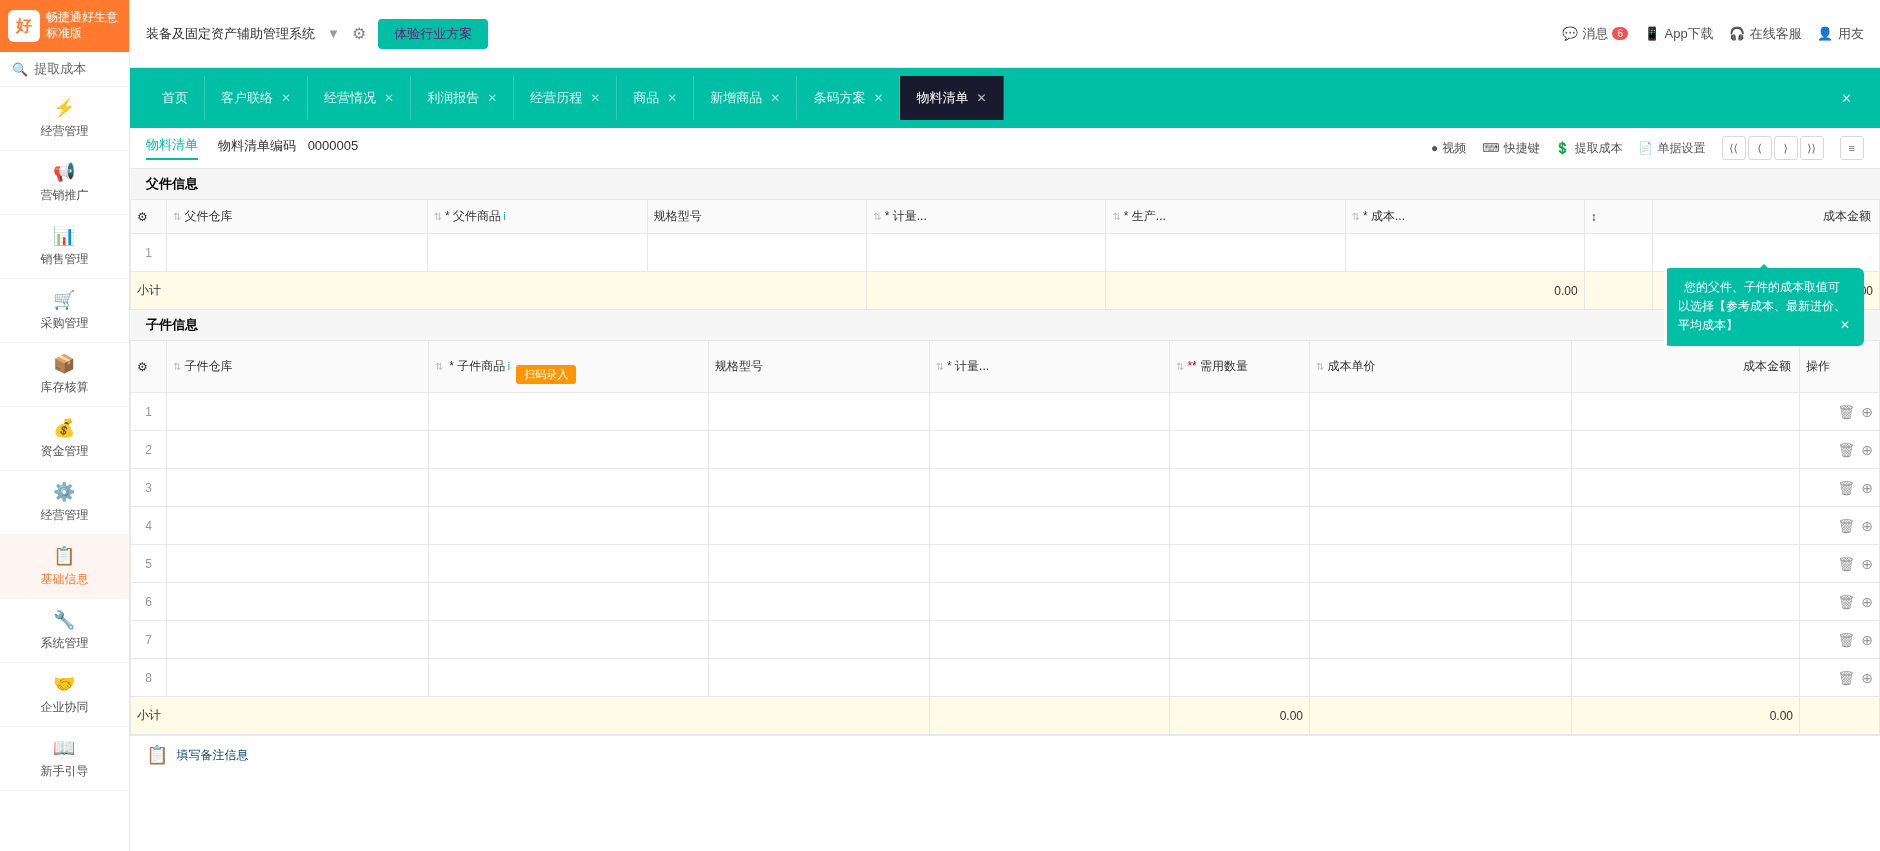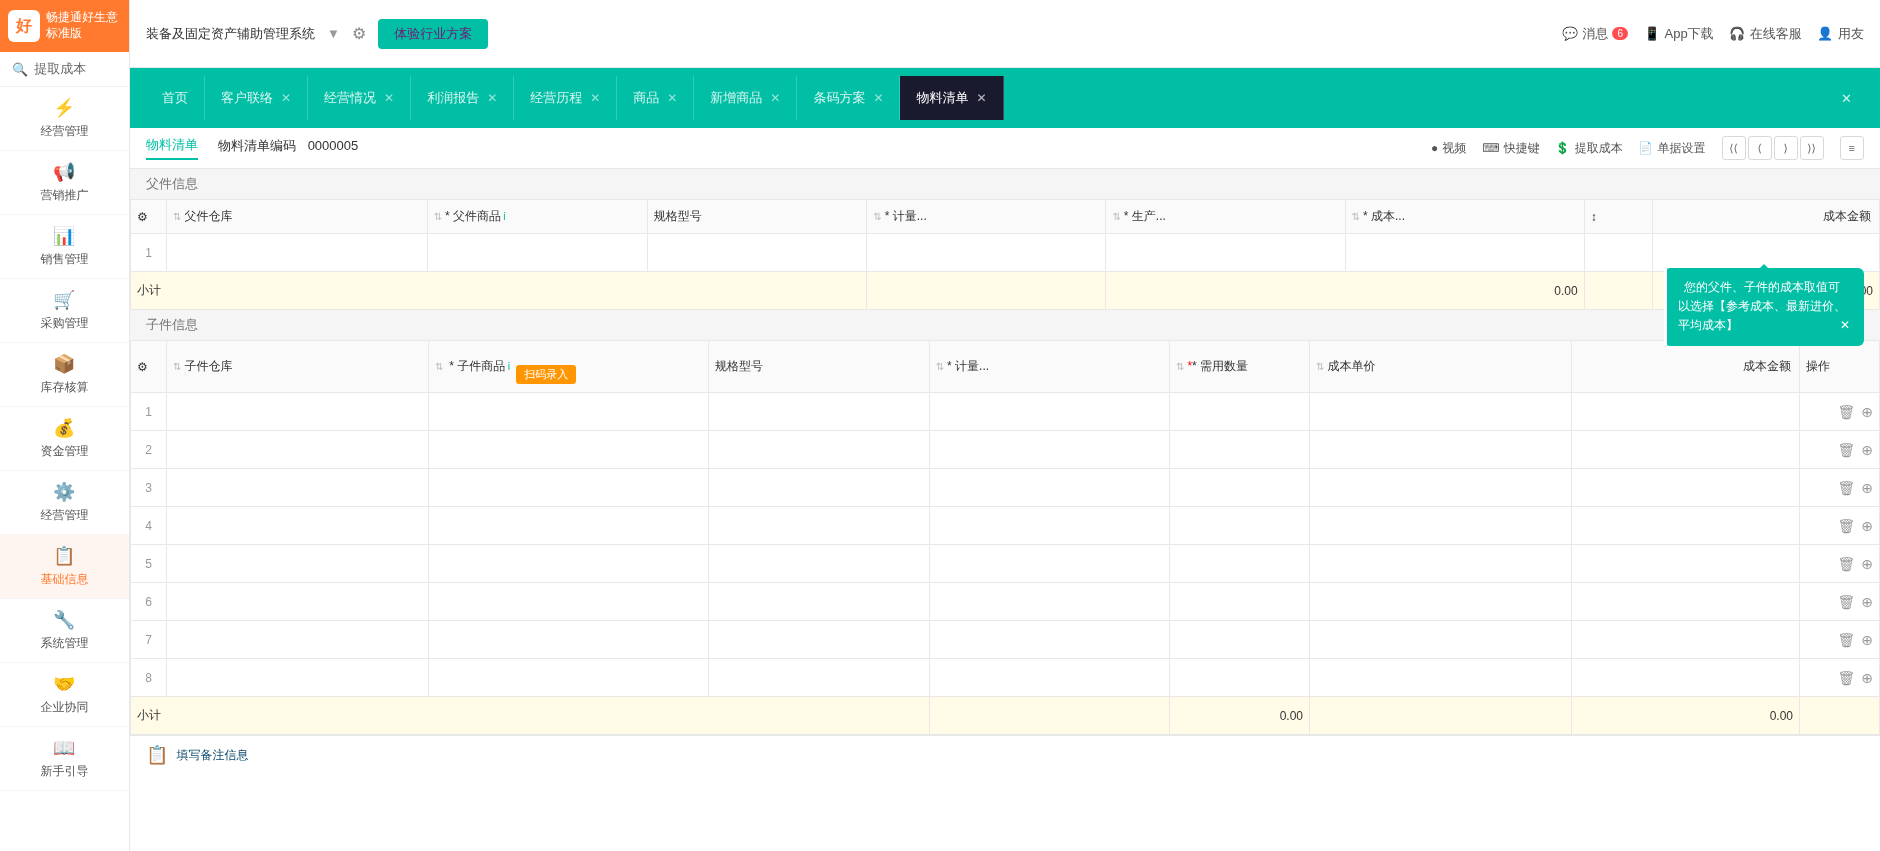--- a/index.html
+++ b/index.html
@@ -196,22 +196,22 @@
       gap: 4px;
       cursor: pointer;
       color: #555;
     }
 
     
     .section-title {
       background: #f5f5f5;
       padding: 6px 16px;
       font-size: 13px;
-      color: #737373;
-      font-weight: 400;
+      color: #000000;
+      font-weight: 700;
     }
 
     
     .data-table {
       width: 100%;
       border-collapse: collapse;
       font-size: 12px;
     }
     .data-table th {
       background: #fafafa;

